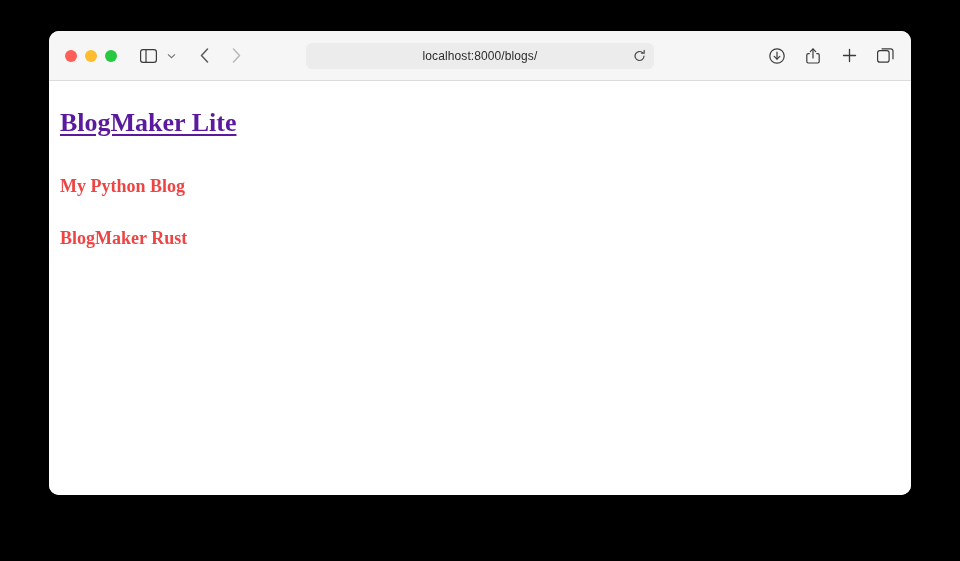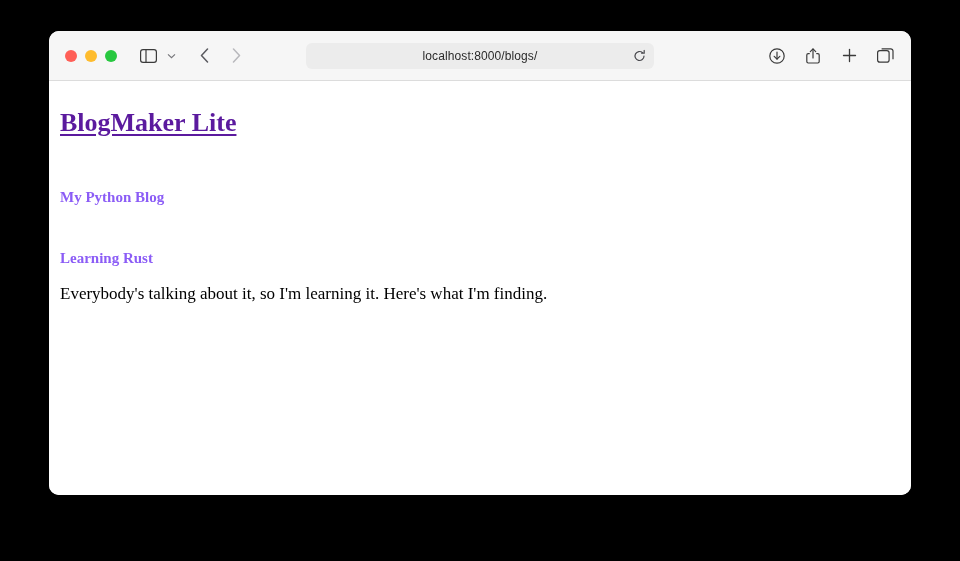--- a/index.html
+++ b/index.html
@@ -159,24 +159,24 @@
 
   .page-heading {
     font-size: 26px;
     font-weight: bold;
     color: #000000;
     margin: 18px 0 0 0;
     line-height: 1.3;
   }
 
   .blog-title {
-    font-size: 15px;
+    font-size: 18px;
     font-weight: bold;
-    color: #8b5cf6;
-    margin: 42px 0 0 0;
+    color: #ef4444;
+    margin: 29px 0 0 0;
     line-height: 1.3;
   }
 
   .blog-desc {
     font-size: 17px;
     color: #000000;
     margin: 14px 0 0 0;
     line-height: 1.35;
   }
 </style>
@@ -262,19 +262,18 @@
   </div>
 
   <div class="page">
     <a class="site-title" href="#">BlogMaker Lite</a>
 
     <div>
       <div>
         <h2 class="blog-title">My Python Blog</h2>
       </div>
       <div>
-        <h2 class="blog-title">Learning Rust</h2>
-        <p class="blog-desc">Everybody's talking about it, so I'm learning it. Here's what I'm finding.</p>
+        <h2 class="blog-title">BlogMaker Rust</h2>
       </div>
     </div>
   </div>
 
 </div>
 
 </body></html>

